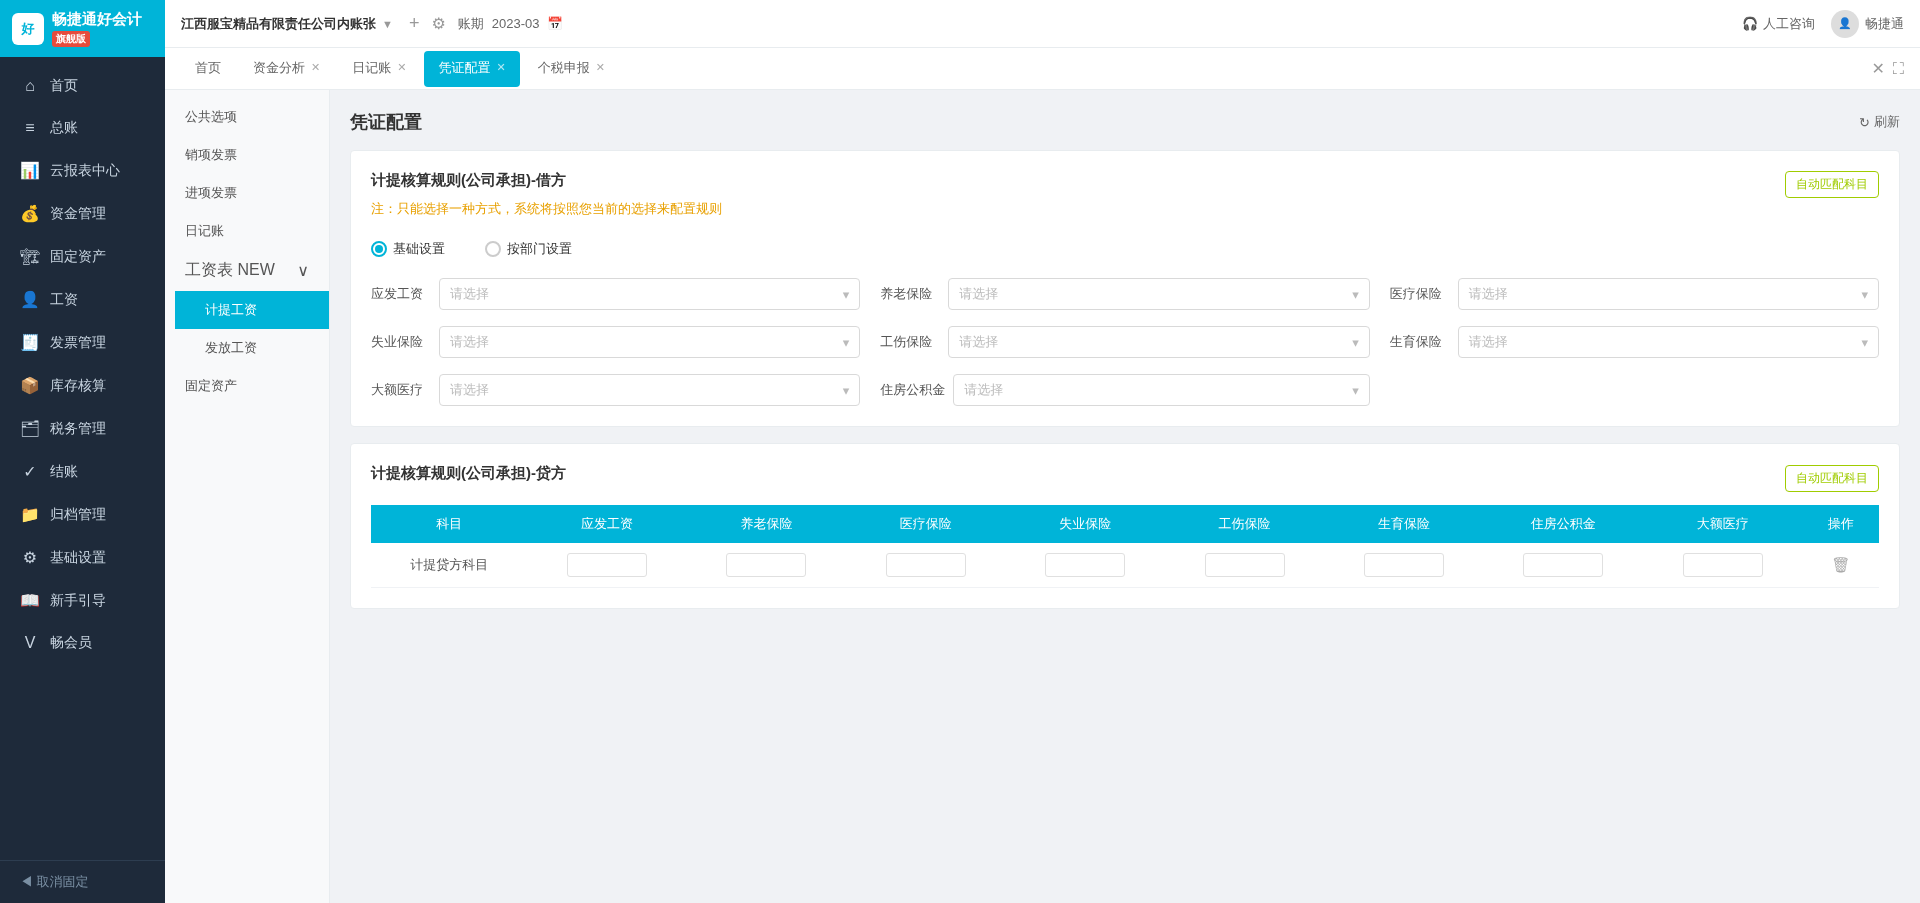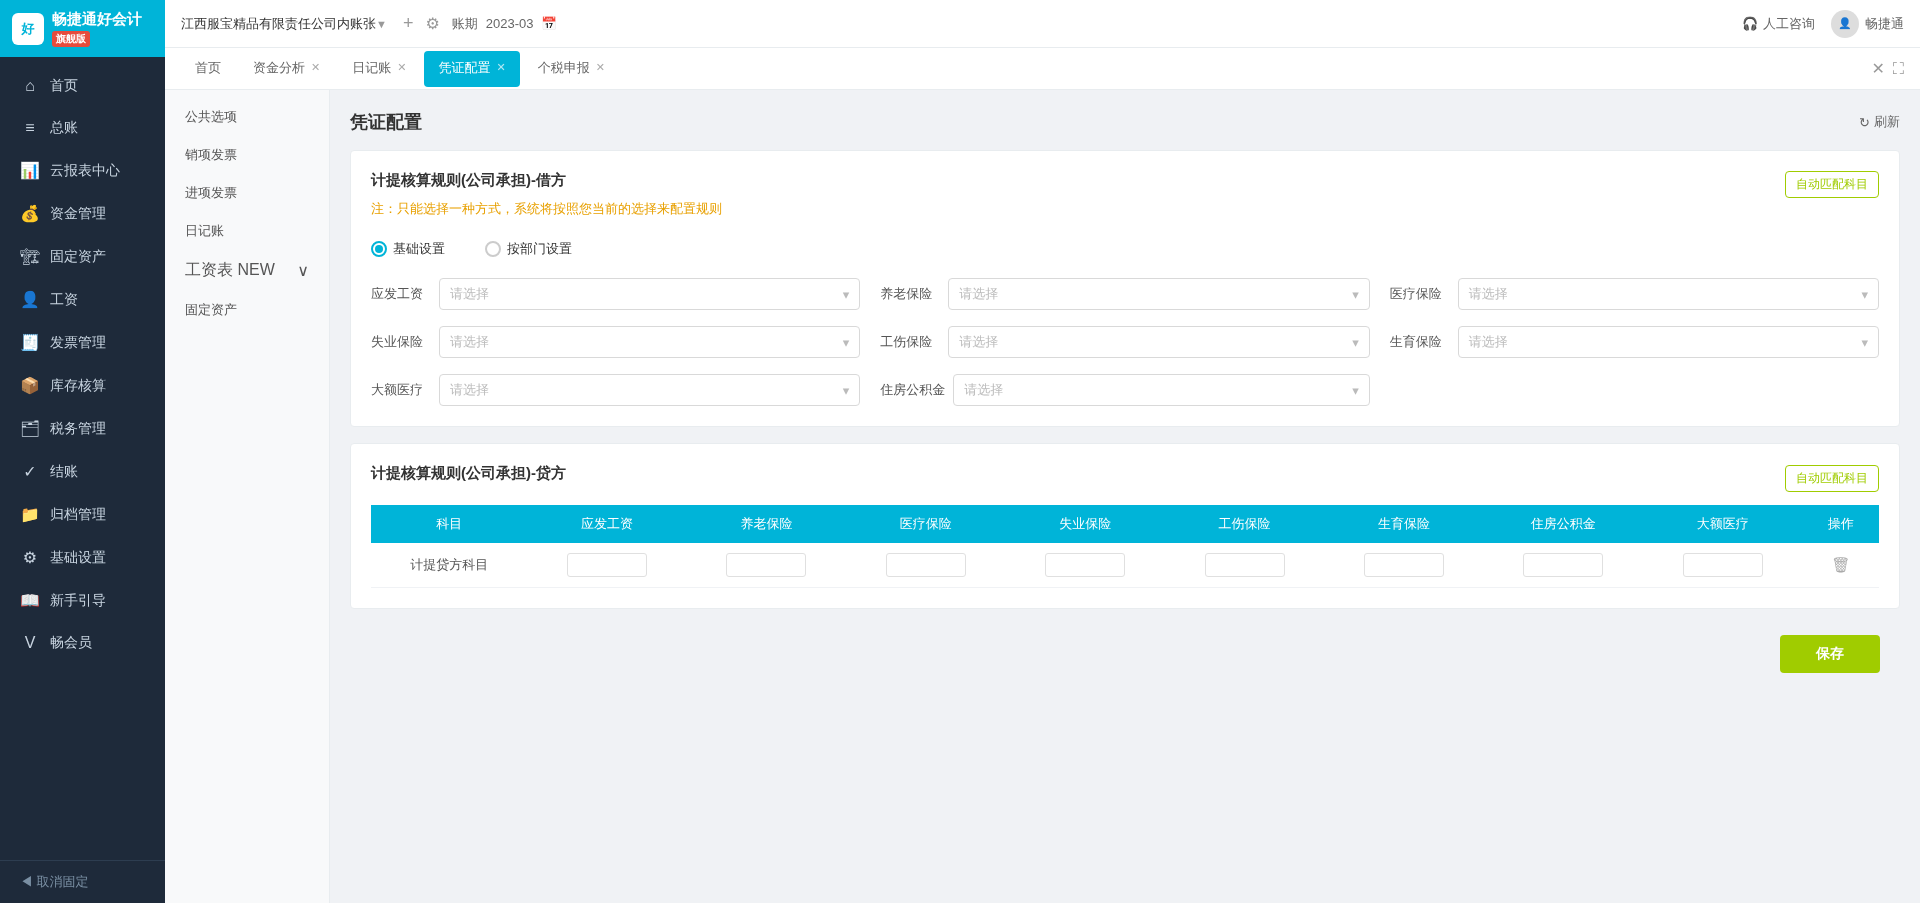--- a/index.html
+++ b/index.html
@@ -80,23 +80,25 @@
       display: flex;
       align-items: center;
       padding: 0 16px;
       height: 48px;
       border-bottom: 1px solid #e8ecef;
       gap: 16px;
     }
     .company-selector {
       display: flex;
       align-items: center;
+      gap: 6px;
       color: #333;
       font-size: 13px;
       cursor: pointer;
+      font-weight: bold;
     }
     .company-selector .chevron { color: #999; font-size: 11px; }
     .top-bar-actions { display: flex; align-items: center; gap: 12px; color: #666; font-size: 13px; }
     .top-bar-actions .period { display: flex; align-items: center; gap: 4px; }
     .top-bar-right { margin-left: auto; display: flex; align-items: center; gap: 16px; color: #666; font-size: 13px; }
     .user-info { display: flex; align-items: center; gap: 6px; }
     .avatar { width: 28px; height: 28px; background: #ddd; border-radius: 50%; display: flex; align-items: center; justify-content: center; font-size: 11px; }
 
     
     .tab-bar {
@@ -456,20 +458,28 @@
         <span>进项发票</span>
       </div>
       <div class="left-nav-item">
         <span>日记账</span>
       </div>
       <div class="left-nav-group">
         <span>工资表
           <span class="new-badge">NEW</span>
         </span>
         <span>∨</span>
+      </div>
+      <div class="left-nav-sub">
+        <div class="left-nav-item active">
+          <span>计提工资</span>
+        </div>
+        <div class="left-nav-item">
+          <span>发放工资</span>
+        </div>
       </div>
       <div class="left-nav-item">
         <span>固定资产</span>
       </div>
     </div>
 
     <div class="main-content">
 
       <div class="page-header">
         <h1 class="page-title">凭证配置</h1>
@@ -597,19 +607,16 @@
                 <td><input type="text" class="td-input" value="" style=""></td>
                 <td>
                   <span class="delete-icon">🗑</span>
                 </td>
               </tr>
             </tbody>
           </table>
         </div>
       </div>
 
-      <div class="save-bar">
-        <button class="save-btn">保存</button>
-      </div>
 
     </div>
   </div>
 </div>
 
 </body></html>

